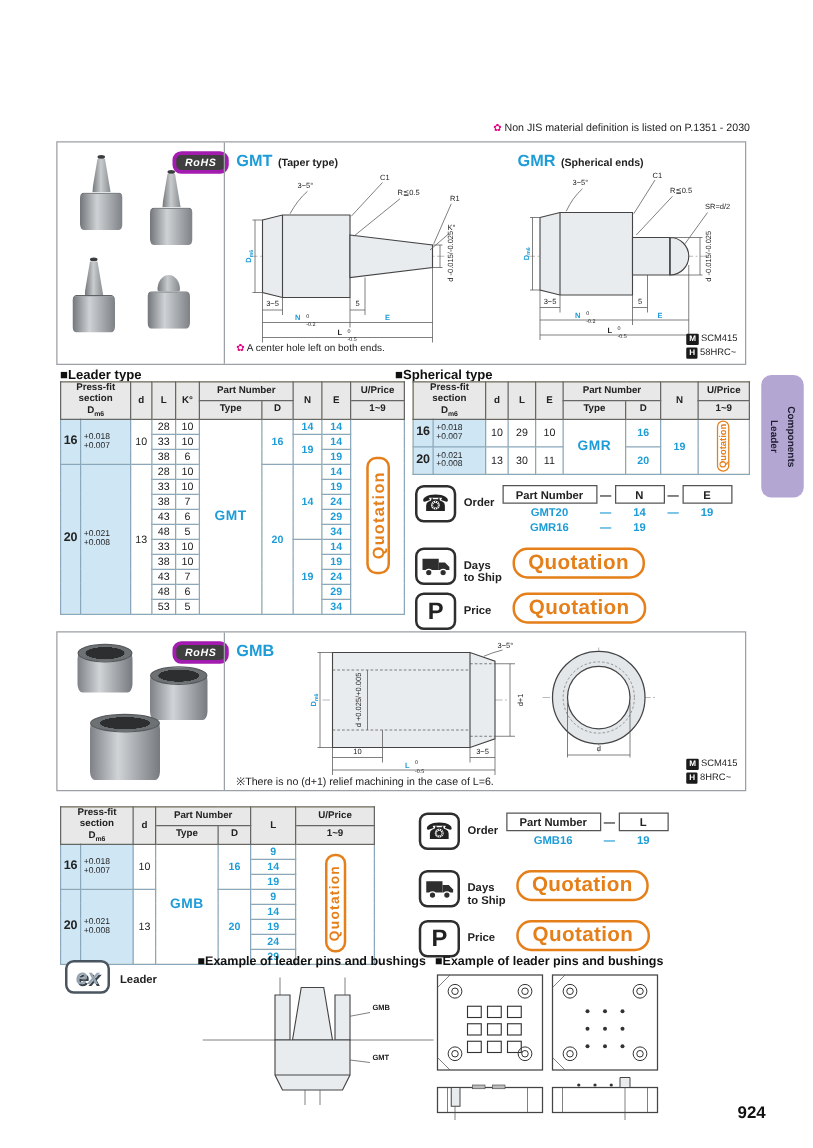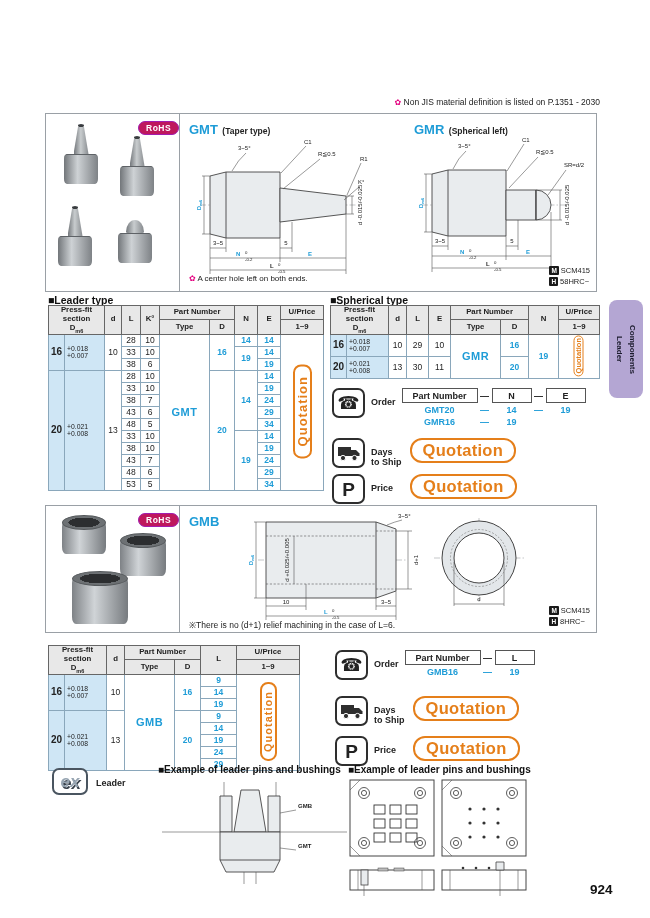--- a/index.html
+++ b/index.html
@@ -13,22 +13,22 @@
   .title-band h1{font-size:16px;font-weight:bold;color:#10131c;letter-spacing:-0.3px;white-space:nowrap}
   .title-band .sub{font-size:10.5px;font-weight:bold;color:#10131c;margin-top:3px}
   .jis-note{position:absolute;right:50px;top:97px;font-size:8.5px;color:#222}
   .pink{color:#e4007f;font-size:8px}
 
   
   .panel{position:absolute;border:1px solid #9aa0a6;background:#fff}
   .divider{position:absolute;top:0;bottom:0;border-left:1px solid #9aa0a6}
   .code{color:#1e9cd7;font-weight:bold;font-size:13px}
   .kind{font-size:8.5px;color:#222;font-weight:bold}
-  .rohs{position:absolute;background:#be185d;color:#fff;border:1px solid #a21caf;border-radius:7px;
-    font-size:8.5px;font-weight:bold;padding:1px 7px;letter-spacing:0.5px}
+  .rohs{position:absolute;background:#404040;color:#fff;border:3px solid #a21caf;border-radius:7px;
+    font-size:8.5px;font-weight:bold;font-style:italic;padding:1px 7px;letter-spacing:0.5px}
   .smallnote{font-size:8px;color:#222}
   .mats{position:absolute;font-size:7.5px;line-height:1.4;color:#222;text-align:left}
   .mbadge{display:inline-block;background:#1a1a1a;color:#fff;font-size:6.5px;font-weight:bold;
     padding:0 2px;border-radius:1px;margin-right:2px}
 
   
   .pin{position:absolute;width:34px}
   .pin .dot{width:6px;height:3px;background:#3a3d40;border-radius:50%;margin:0 auto}
   .pin .nose{width:15px;height:27px;margin:0 auto;background:linear-gradient(90deg,#74787c,#c8ccce 45%,#84888c);
     clip-path:polygon(30% 0,70% 0,100% 100%,0 100%)}
@@ -182,21 +182,21 @@
       <line class="dl" x1="86" y1="124" x2="152" y2="124"></line>
       <text class="dim dimb" font-size="7" x="114" y="122">E</text>
       <line class="dl" x1="16" y1="136" x2="152" y2="136"></line>
       <text class="dim" font-size="7" font-weight="bold" x="76" y="134">L</text>
       <text class="tolt" x="84" y="132">0</text>
         <text class="tolt" x="84" y="138.5">-0.5</text>
     </svg>
 
     <div class="abs" style="left:368px;top:6px">
       <span class="code">GMR</span>
-      <span class="kind">(Spherical left)</span>
+      <span class="kind">(Spherical ends)</span>
     </div>
 
     <svg class="abs" style="left:372px;top:20px" width="180" height="148" viewBox="0 0 180 148">
       <line class="cl" x1="4" y1="71" x2="150" y2="71"></line>
       <polygon class="metal" points="14,40 30,36 88,36 88,102 30,102 14,98"></polygon>
       <line class="ol" x1="30" y1="36" x2="30" y2="102"></line>
       <polygon class="metal" points="88,56 118,56 118,86 88,86"></polygon>
       <path class="metal" d="M118,56 A15,15 0 0 1 118,86 Z"></path>
       <line class="ol" x1="118" y1="56" x2="118" y2="86"></line>
 
@@ -367,21 +367,21 @@
           <td class="b">29</td>
         </tr>
       <tr>
           <td>53</td>
           <td>5</td>
           <td class="b">34</td>
         </tr>
     </tbody>
   </table>
 
-  <div class="sechead" style="left:330px;top:294px">■Spherical type</div>
+  <div class="sechead" style="left:316px;top:294px">■Spherical type</div>
   <table class="cat" style="left:330px;top:305px;width:270px">
     <colgroup>
         <col style="width:16px">
         <col style="width:42px">
         <col style="width:18px">
         <col style="width:22px">
         <col style="width:22px">
         <col style="width:50px">
         <col style="width:28px">
         <col style="width:30px">

